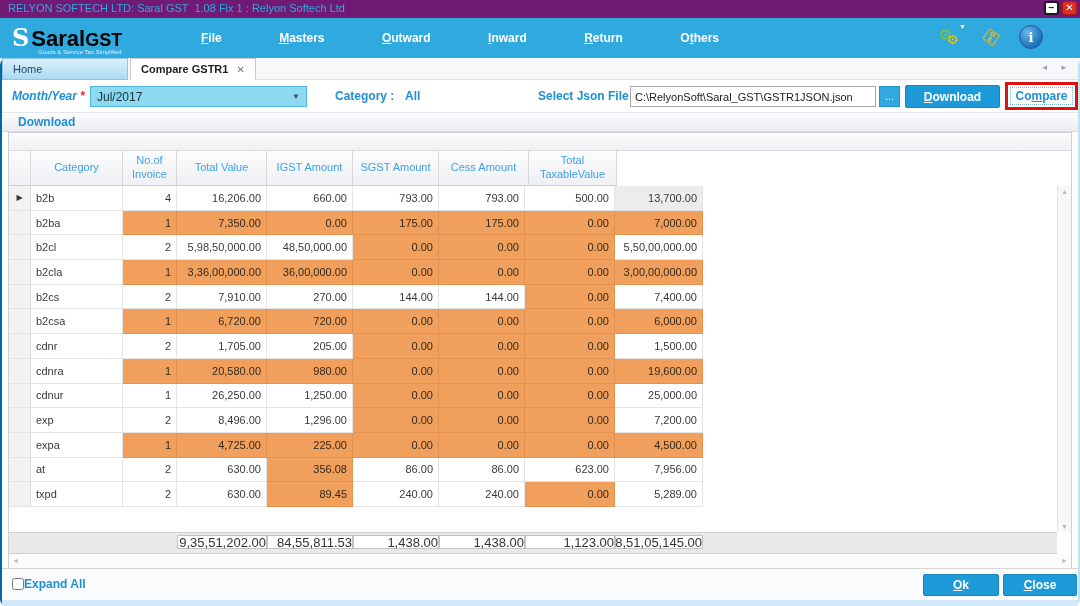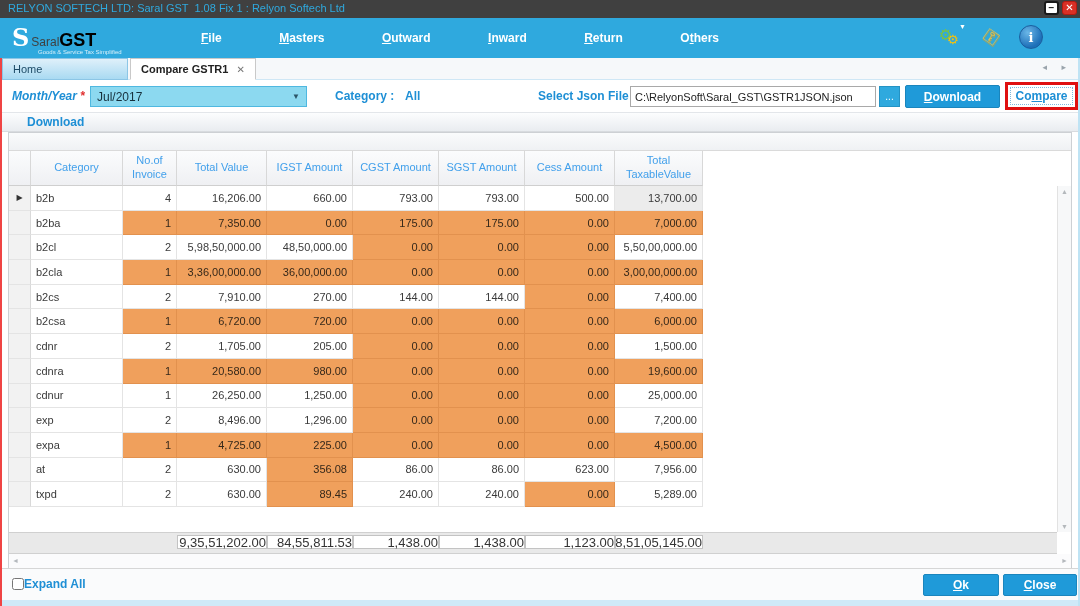--- a/index.html
+++ b/index.html
@@ -2,55 +2,55 @@
 <html><head>
 <meta charset="utf-8">
 <style>
   * { margin:0; padding:0; box-sizing:border-box; }
   html,body { background:#d9d9d9; }
   body { font-family:"Liberation Sans","DejaVu Sans",sans-serif; }
   .app { position:relative; width:1080px; height:606px; background:#fff; overflow:hidden;
          font-size:11px; color:#3a3a3a; }
 
   
-  .titlebar { position:absolute; top:0; left:0; right:0; height:32px; background:#404040; }
+  .titlebar { position:absolute; top:0; left:0; right:0; height:32px; background:#701a75; }
   .title-text { position:absolute; left:8px; top:2px; font-size:11px; color:#2fa9de; white-space:pre; }
   .winbtns { position:absolute; right:3px; top:1px; display:flex; gap:3px; }
   .winbtn { width:15px; height:14px; border-radius:3px; display:flex; align-items:center; justify-content:center;
             font-size:10px; line-height:1; cursor:default; }
   .winbtn.min { background:#fff; border:2px solid #1a1a1a; color:#1a1a1a; font-weight:bold; }
   .winbtn.close { background:#d93025; border:1px solid #b31b12; color:#fff; font-weight:bold; }
 
   
   .menubar { position:absolute; top:18px; left:0; right:0; height:40px; background:#2fa9de; }
   .logo { position:absolute; left:12px; top:4px; color:#fff; }
   .logo-row { display:flex; align-items:baseline; }
   .logo-mark { font-size:24px; font-weight:bold; margin-right:2px; font-family:"DejaVu Serif",serif; }
-  .logo-saral { font-size:12px; font-weight:400; color:#404040; }
+  .logo-saral { font-size:22px; font-weight:700; color:#000000; }
   .logo-gst { font-size:18px; font-weight:bold; color:#000000;margin-top:8px; }
   .logo-tag { font-size:6px; color:#d8f0fa; margin-left:26px; margin-top:-3px; }
   .menu-items { position:absolute; left:195px; width:530px; top:0; height:40px;
                 display:flex; justify-content:space-between; align-items:center; }
   .menu-item { color:#fff; font-weight:bold; font-size:12px; padding:4px 6px; cursor:default; }
   .menu-item u { text-decoration:underline; }
   .menu-icons { position:absolute; right:36px; top:6px; display:flex; gap:14px; align-items:center; }
   .mi { width:26px; height:26px; display:flex; align-items:center; justify-content:center; position:relative; }
   .gears { font-size:16px; }
   .gear-g { color:#7cc243; position:absolute; left:1px; top:2px; font-size:15px; }
   .gear-y { color:#f4c20d; position:absolute; left:9px; top:8px; font-size:13px; }
   .gear-dd { position:absolute; right:-2px; top:-1px; font-size:7px; color:#fff; }
   .keys { color:#e8c34a; font-size:18px; transform:rotate(35deg); text-shadow:1px 1px 0 #caa12e; }
   .infoicon { width:24px; height:24px; border-radius:50%;
               background:radial-gradient(circle at 35% 30%, #6ab7e8, #1d6fb8 70%);
               color:#fff; font-weight:bold; font-size:13px; display:flex; align-items:center; justify-content:center;
               border:1px solid #1b5e9e; font-family:"DejaVu Serif",serif; }
 
   
   .frame { position:absolute; top:58px; left:0; right:0; bottom:0;
-           border-left:2px solid #ef4444; border-right:2px solid #bfe3f4; background:#fff; }
+           border-left:2px solid #0369a1; border-right:2px solid #bfe3f4; background:#fff;border-radius:7px; }
 
   
   .tabstrip { position:absolute; top:0; left:0; right:0; height:22px; background:#f6f8fa;
               border-bottom:1px solid #cfe7f5; }
   .tab { position:absolute; top:0; height:22px; display:flex; align-items:center; padding:0 10px; cursor:default; }
   .tab-home { left:0; width:126px; background:linear-gradient(#dff0fa,#a9daf2); border:1px solid #8cc6e6;
               color:#1c4a66; }
   .tab-active { left:128px; width:126px; background:#fff; border:1px solid #c9c9c9; border-bottom:1px solid #fff;
                 color:#222; font-weight:bold; justify-content:space-between; }
   .tab-close { font-weight:normal; color:#777; font-size:10px; margin-left:8px; cursor:default; }
@@ -79,21 +79,21 @@
   .downloadbtn { position:absolute; left:903px; top:5px; width:95px; height:23px; }
   .compare-annotation { position:absolute; left:1003px; top:2px; width:73px; height:28px;
                         border:3px solid #e01010; background:#fff;padding-left:10px; }
   .btn-white { position:absolute; left:2px; top:2px; right:2px; bottom:2px; background:#fff;
                border:1px dotted #7fb8dd; color:#1e8fd5; font-size:12px; font-weight:bold;
                display:flex; align-items:center; justify-content:center; cursor:default; }
 
   
   .groupband { position:absolute; top:54px; left:0; right:0; height:20px;
                background:linear-gradient(#fcfdfe,#e9ecf0); border-top:1px solid #e3e6ea;
-               border-bottom:1px solid #d8dbdf; display:flex; align-items:center; padding-left:25px; }
+               border-bottom:1px solid #d8dbdf; display:flex; align-items:center; padding-left:16px; }
 
   
   .grid { position:absolute; top:74px; left:6px; right:6px; bottom:38px; background:#fff;
           border:1px solid #cdd0d4; }
   .grid-groupzone { position:absolute; top:0; left:0; right:0; height:18px;
                     background:linear-gradient(#fafbfc,#eff1f4); border-bottom:1px solid #dadada; }
   .gridheader { position:absolute; top:18px; left:0; height:35px; display:flex; }
   .hcell { background:linear-gradient(#fbfcfd,#eff0f3); border-right:1px solid #d8d8d8; border-bottom:1px solid #cfcfcf;
            color:#42a0eb; font-size:11px; display:flex; flex-direction:column; align-items:center; justify-content:center;
            line-height:1.25; text-align:center; cursor:default; }
@@ -217,21 +217,20 @@
     </div>
 
     <div class="grid">
       <div class="grid-groupzone"></div>
       <div class="gridheader">
           <div class="hcell col-ind"></div>
           <div class="hcell col-cat">Category</div>
           <div class="hcell col-inv">No.of<br>Invoice</div>
           <div class="hcell col-tv">Total Value</div>
           <div class="hcell col-igst">IGST Amount</div>
-          <div class="hcell col-cgst">CGST Amount</div>
           <div class="hcell col-sgst">SGST Amount</div>
           <div class="hcell col-cess">Cess Amount</div>
           <div class="hcell col-tax">Total<br>TaxableValue</div>
         </div>
       <div class="rows">
           <div class="trow">
             <div class="cell ind col-ind">▶</div>
             <div class="cell col-cat">b2b</div>
             <div class="cell num col-inv">4</div>
             <div class="cell num col-tv">16,206.00</div>

